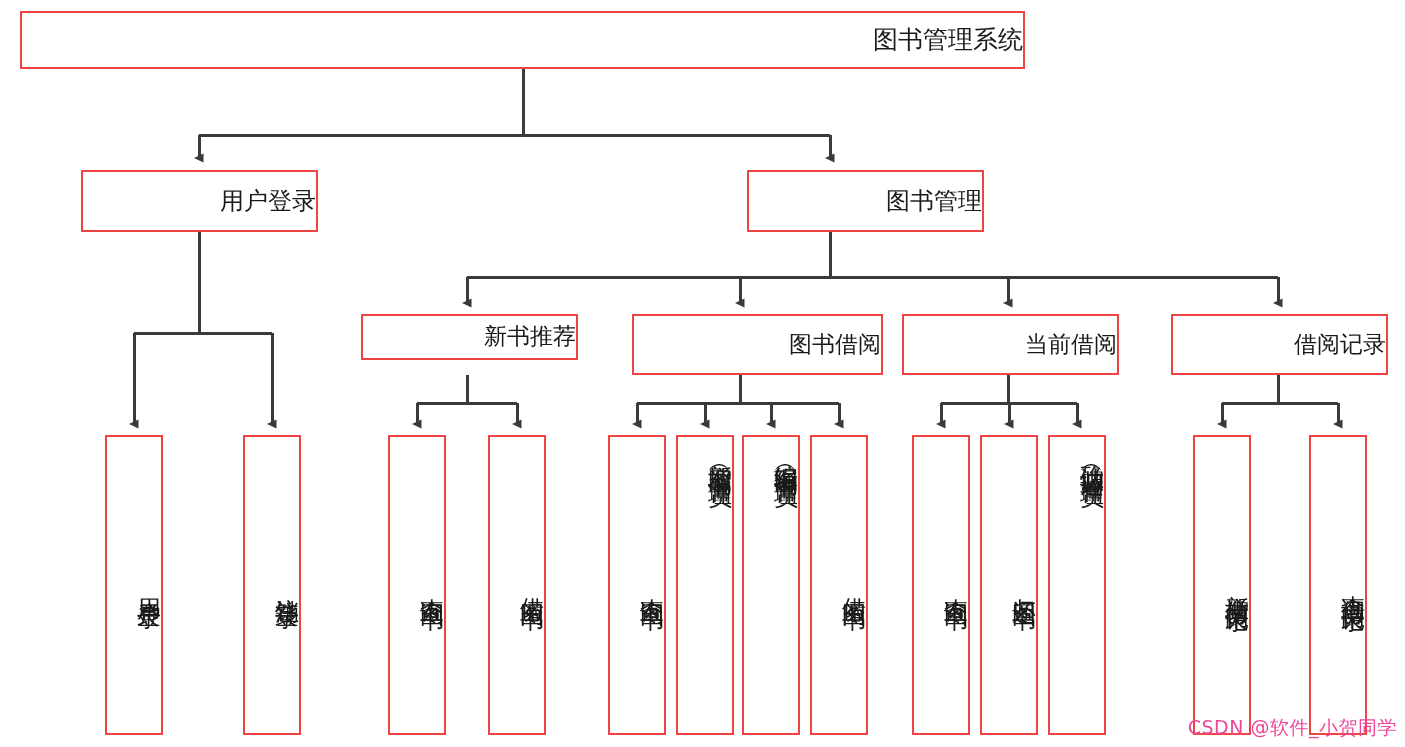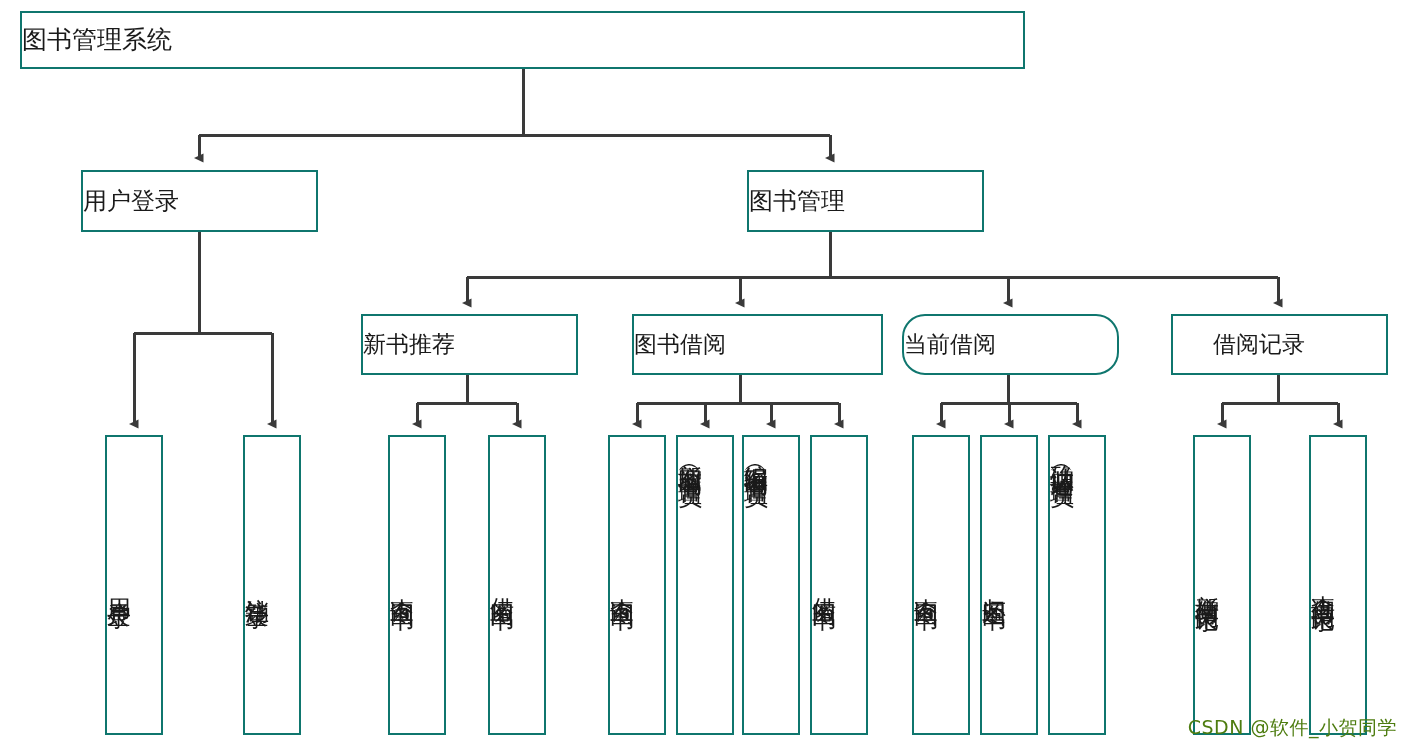--- a/index.html
+++ b/index.html
@@ -23,24 +23,24 @@
     left: 0;
     top: 0;
     width: 1405px;
     height: 747px;
     pointer-events: none;
   }
   .node {
     position: absolute;
     box-sizing: border-box;
     background: #ffffff;
-    border: 2px solid #0f766e;
+    border: 2px solid #ef4444;
     display: flex;
     align-items: center;
-    justify-content: flex-start;
+    justify-content: flex-end;
     color: #1a1a1a;
     z-index: 2;
   }
   .node .node-label {
     display: block;
     text-align: center;
     line-height: 1.18;
     white-space: nowrap;
   }
   .node-root .node-label {
@@ -67,21 +67,21 @@
   }
   .node-leaf.leaf-center {
     align-items: center;
     padding-top: 0;
   }
   #watermark {
     position: absolute;
     right: 8px;
     bottom: 6px;
     font-size: 19px;
-    color: #4d7c0f;
+    color: #ec4899;
     z-index: 5;
     white-space: nowrap;
     letter-spacing: 0.5px;
   }
 </style>
 </head>
 <body>
 
 <div id="diagram-root">
 
@@ -139,27 +139,27 @@
     <span class="node-label">图书管理系统</span>
   </div>
 
   <div class="node node-l2" style="left:81px; top:170px; width:237px; height:62px;">
     <span class="node-label">用户登录</span>
   </div>
   <div class="node node-l2" style="left:711px; top:170px; width:237px; height:62px;margin-left:36px;">
     <span class="node-label">图书管理</span>
   </div>
 
-  <div class="node node-l3" style="left:361px; top:314px; width:217px; height:61px;">
+  <div class="node node-l3" style="left:361px; top:314px; width:217px; height:46px;">
     <span class="node-label">新书推荐</span>
   </div>
   <div class="node node-l3" style="left:632px; top:314px; width:251px; height:61px;">
     <span class="node-label">图书借阅</span>
   </div>
-  <div class="node node-l3" style="left:902px; top:314px; width:217px; height:61px;border-radius:23px;">
+  <div class="node node-l3" style="left:902px; top:314px; width:217px; height:61px;">
     <span class="node-label">当前借阅</span>
   </div>
   <div class="node node-l3" style="left:1171px; top:314px; width:217px; height:61px;padding-left:40px;">
     <span class="node-label">借阅记录</span>
   </div>
 
   <div class="node node-leaf leaf-center" style="left:105px; top:435px; width:58px; height:300px;">
     <span class="node-label">用户登录</span>
   </div>
   <div class="node node-leaf leaf-center" style="left:243px; top:435px; width:58px; height:300px;">

